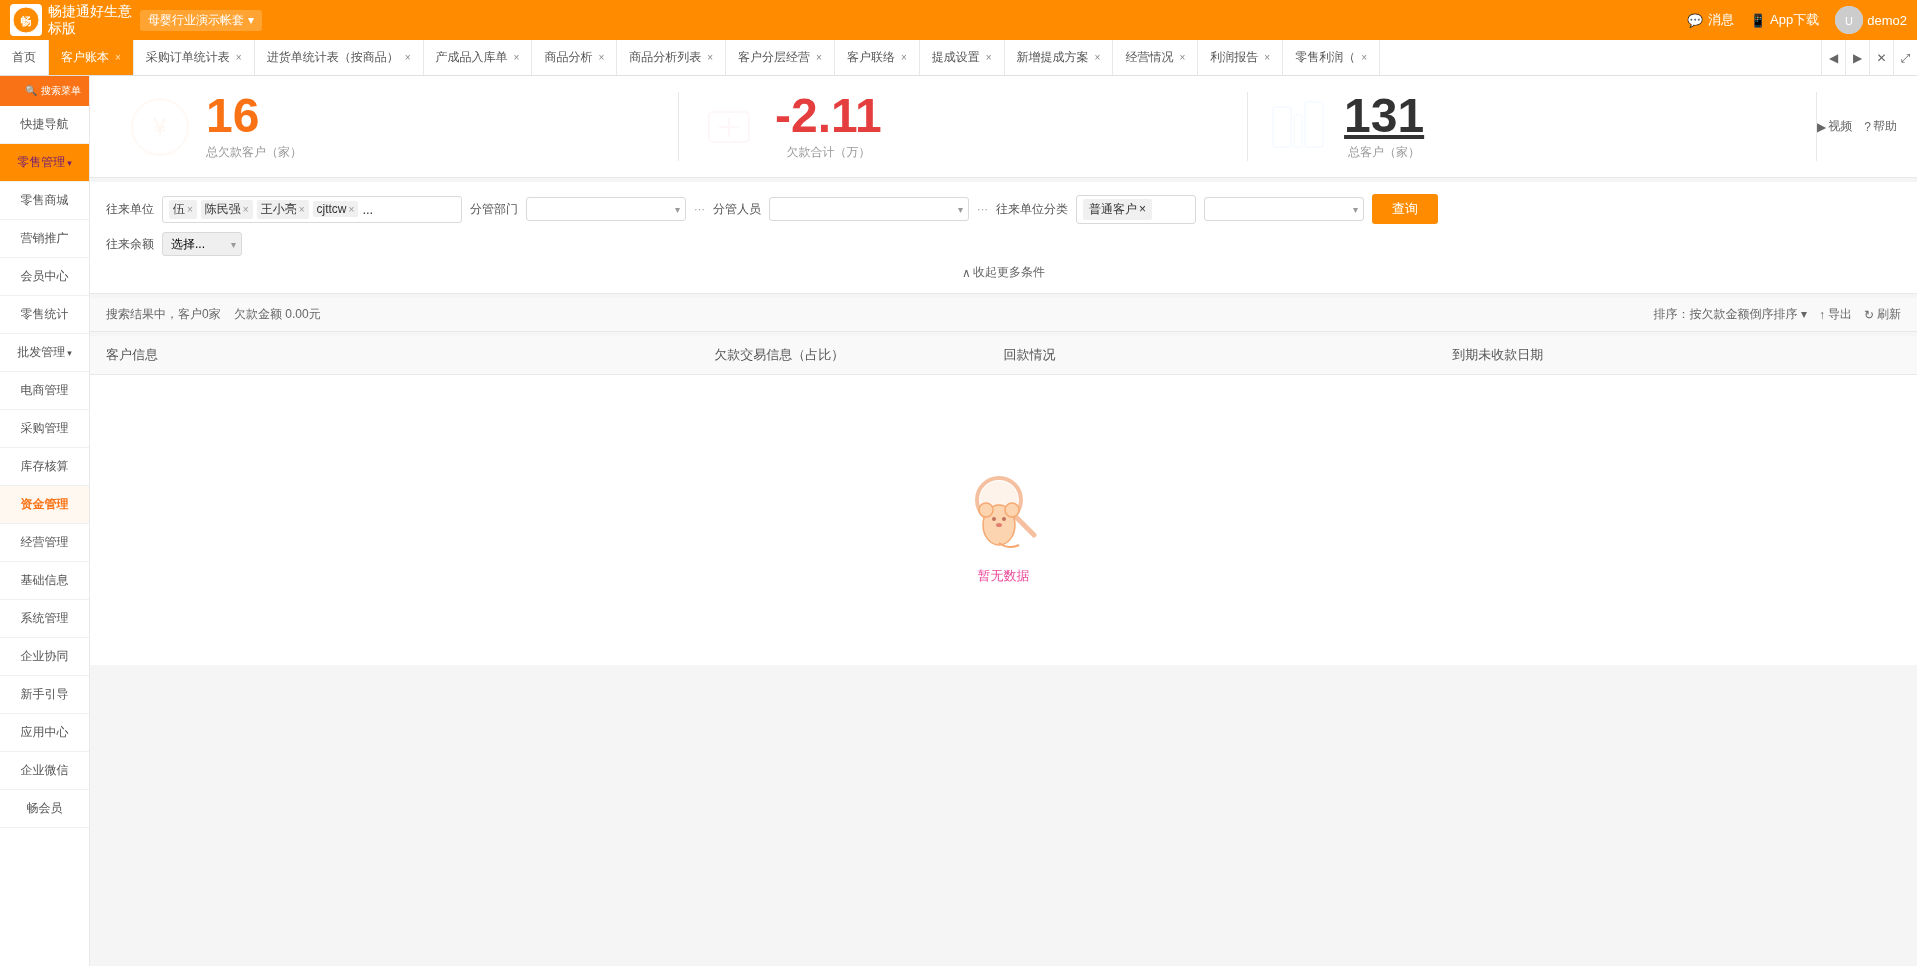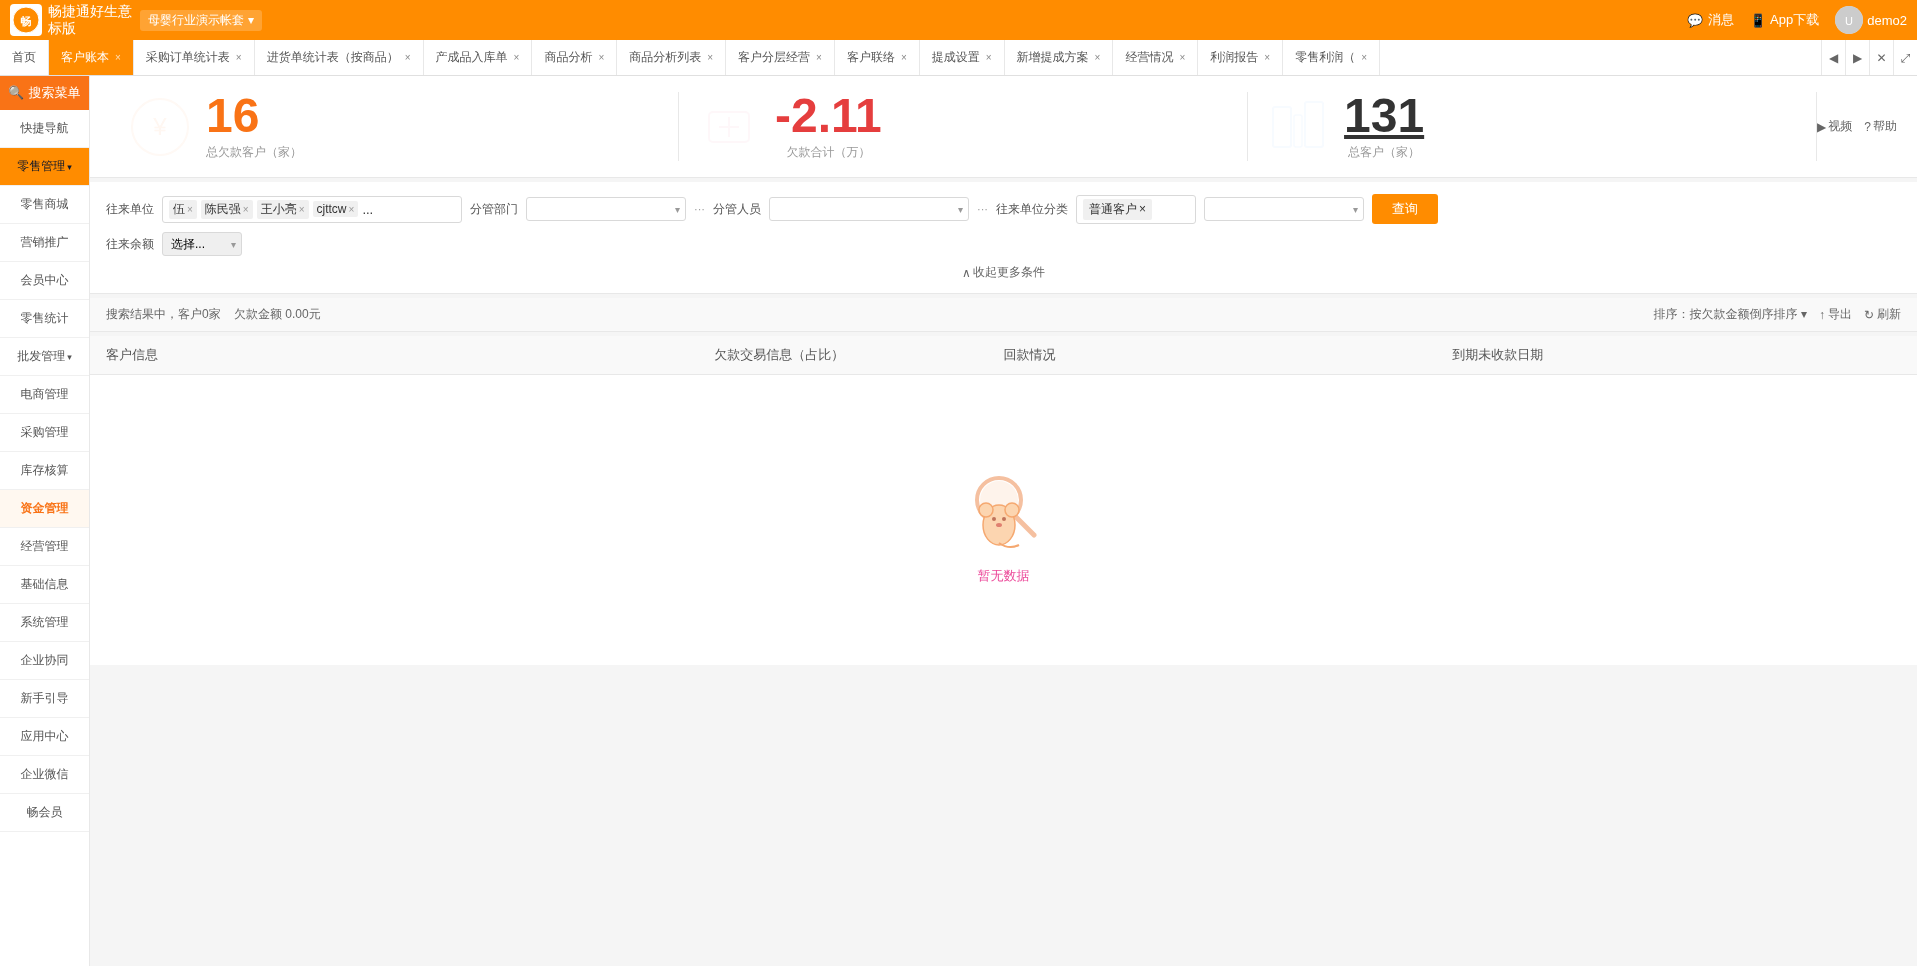--- a/index.html
+++ b/index.html
@@ -59,33 +59,33 @@
       background: #fff;
       border-right: 1px solid #e8e8e8;
       display: flex;
       flex-direction: column;
       overflow-y: auto;
     }
     .sidebar-search {
       padding: 8px;
       background: #f97316;
       color: white;
-      text-align: center;
-      font-size: 13px;
+      text-align: right;
+      font-size: 10px;
       cursor: pointer;
     }
     .sidebar-item {
       padding: 10px 8px;
       text-align: center;
       font-size: 12px;
       cursor: pointer;
       border-bottom: 1px solid #f0f0f0;
       color: #555;
     }
-    .sidebar-item.active { background: #ff8c00; color: #0f172a; }
+    .sidebar-item.active { background: #ff8c00; color: #701a75; }
     .sidebar-item.has-sub { display: flex; align-items: center; justify-content: center; gap: 2px; }
 
     
     .content-area { flex: 1; overflow-y: auto; background: #f5f5f5; }
 
     
     .stats-row {
       background: #fff;
       display: flex;
       align-items: center;

